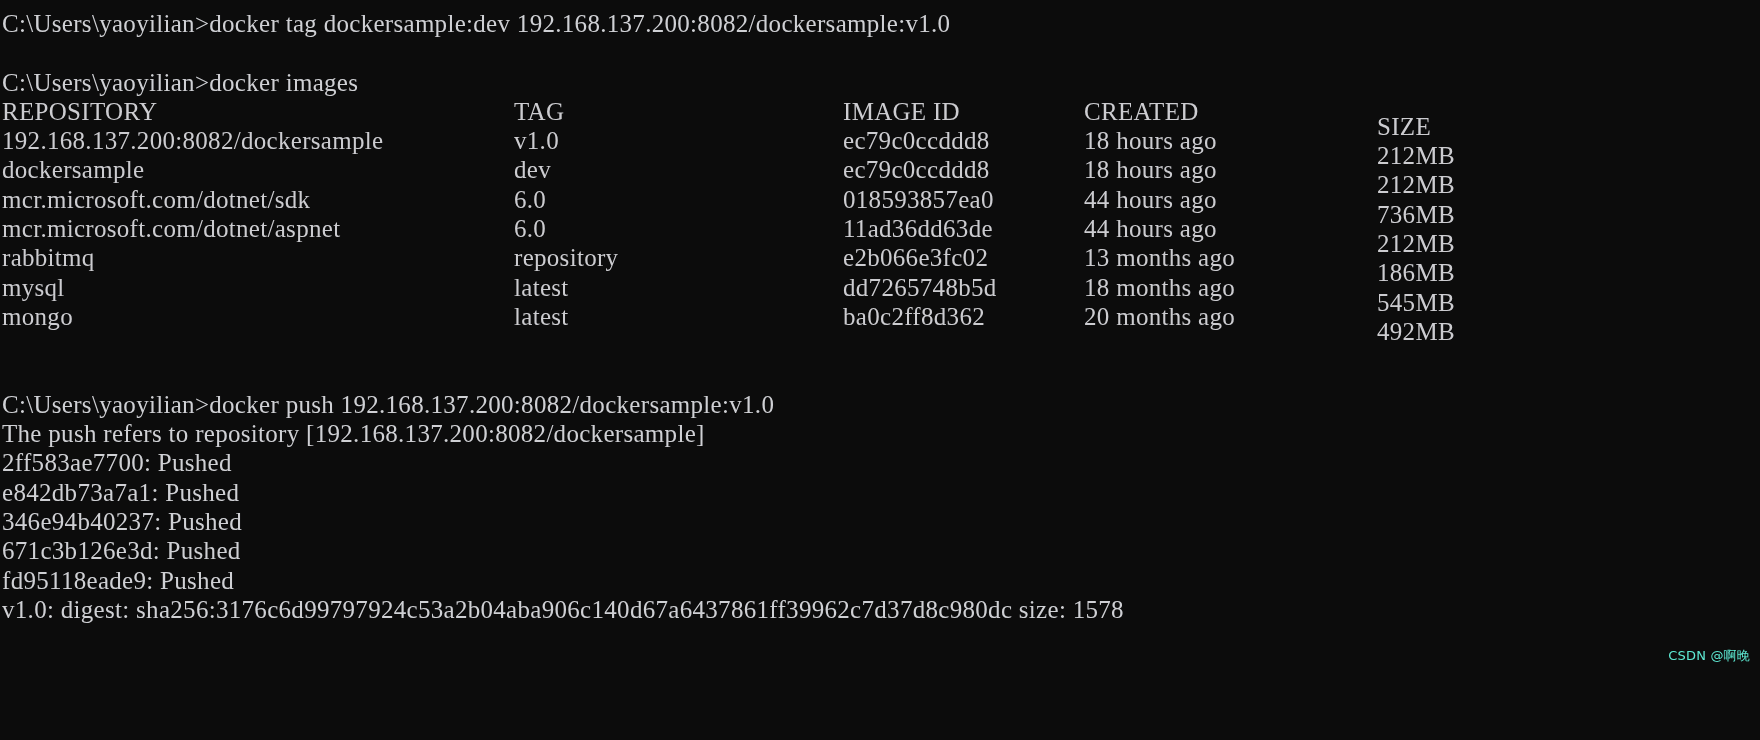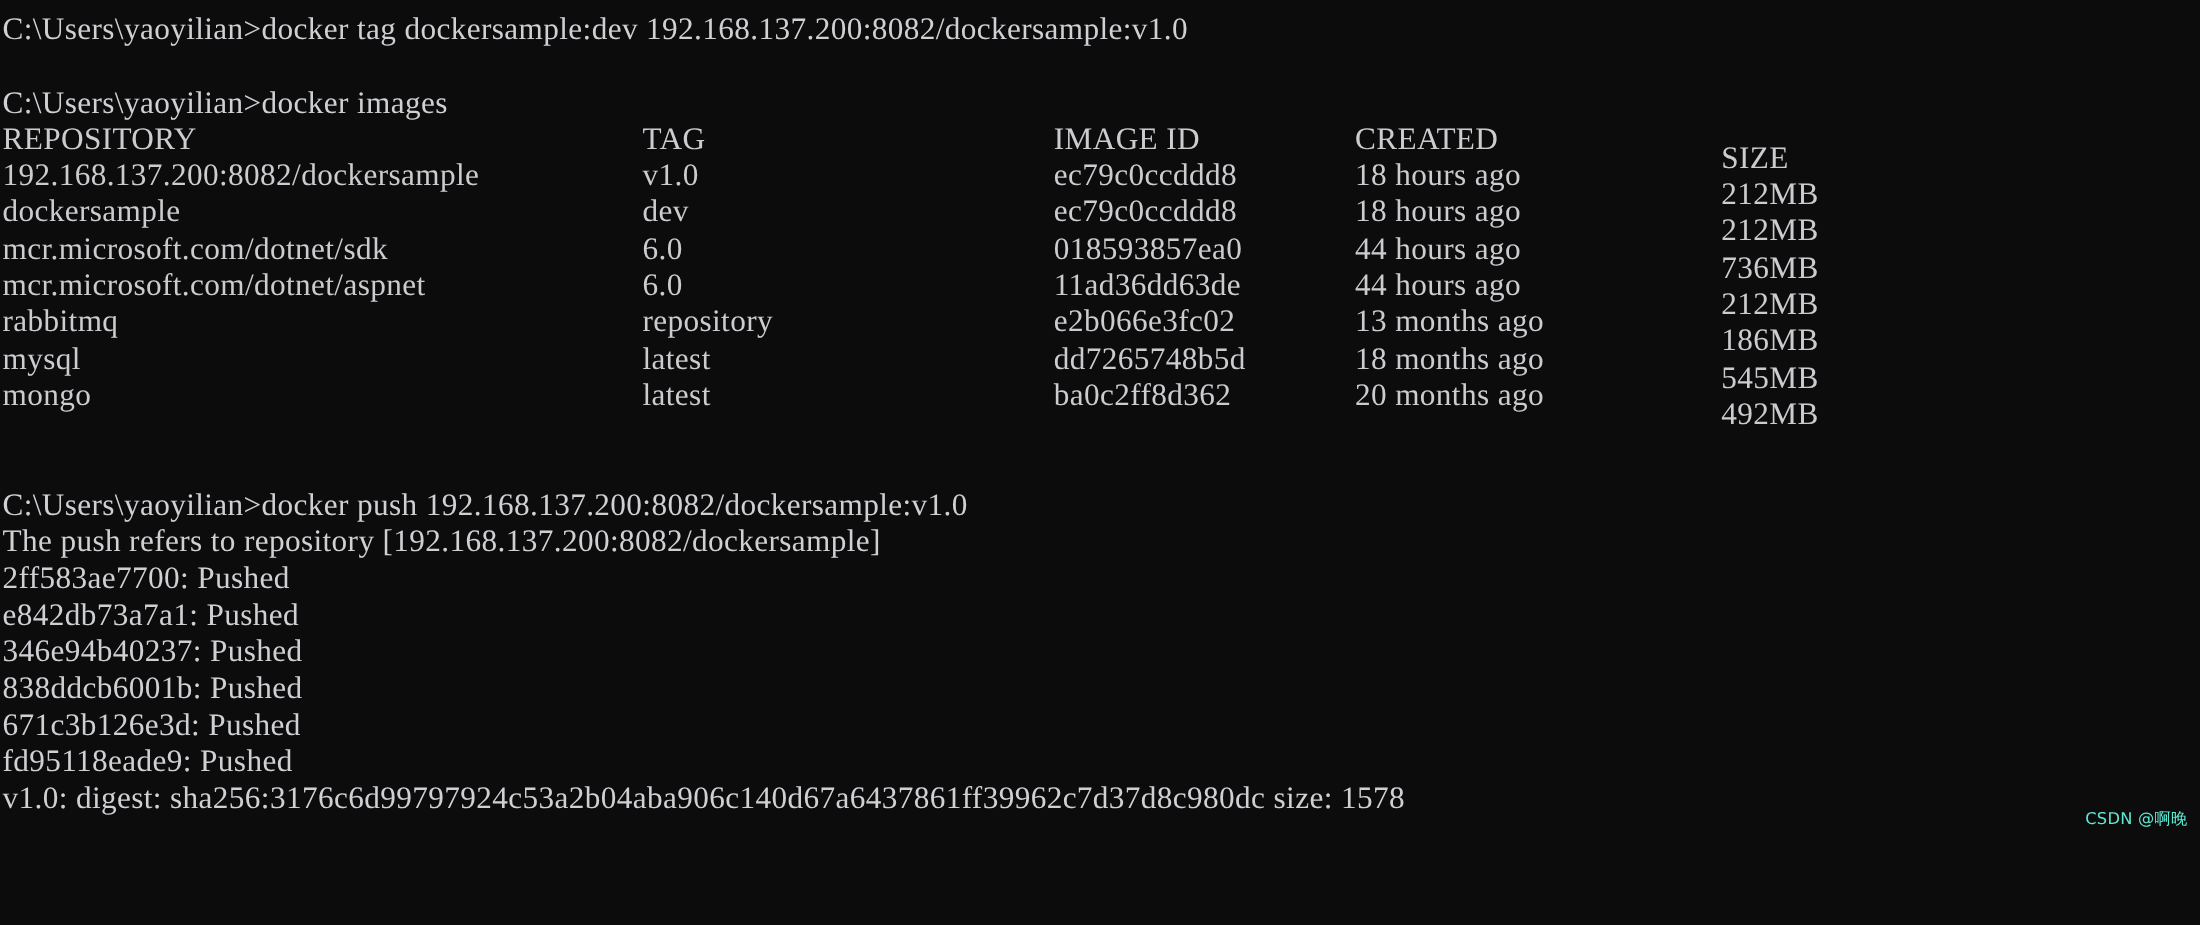--- a/index.html
+++ b/index.html
@@ -139,20 +139,19 @@
 
   <div class="line blank"></div>
   <div class="line blank"></div>
 
   <div class="line">C:\Users\yaoyilian&gt;docker push 192.168.137.200:8082/dockersample:v1.0</div>
   <div class="line">The push refers to repository [192.168.137.200:8082/dockersample]</div>
 
   <div class="line">2ff583ae7700: Pushed</div>
   <div class="line">e842db73a7a1: Pushed</div>
   <div class="line">346e94b40237: Pushed</div>
-  <div class="line">838ddcb6001b: Pushed</div>
   <div class="line">671c3b126e3d: Pushed</div>
   <div class="line">fd95118eade9: Pushed</div>
 
   <div class="line">v1.0: digest: sha256:3176c6d99797924c53a2b04aba906c140d67a6437861ff39962c7d37d8c980dc size: 1578</div>
 
   <div id="watermark">CSDN @啊晚</div>
 </div>
 
 </body></html>

